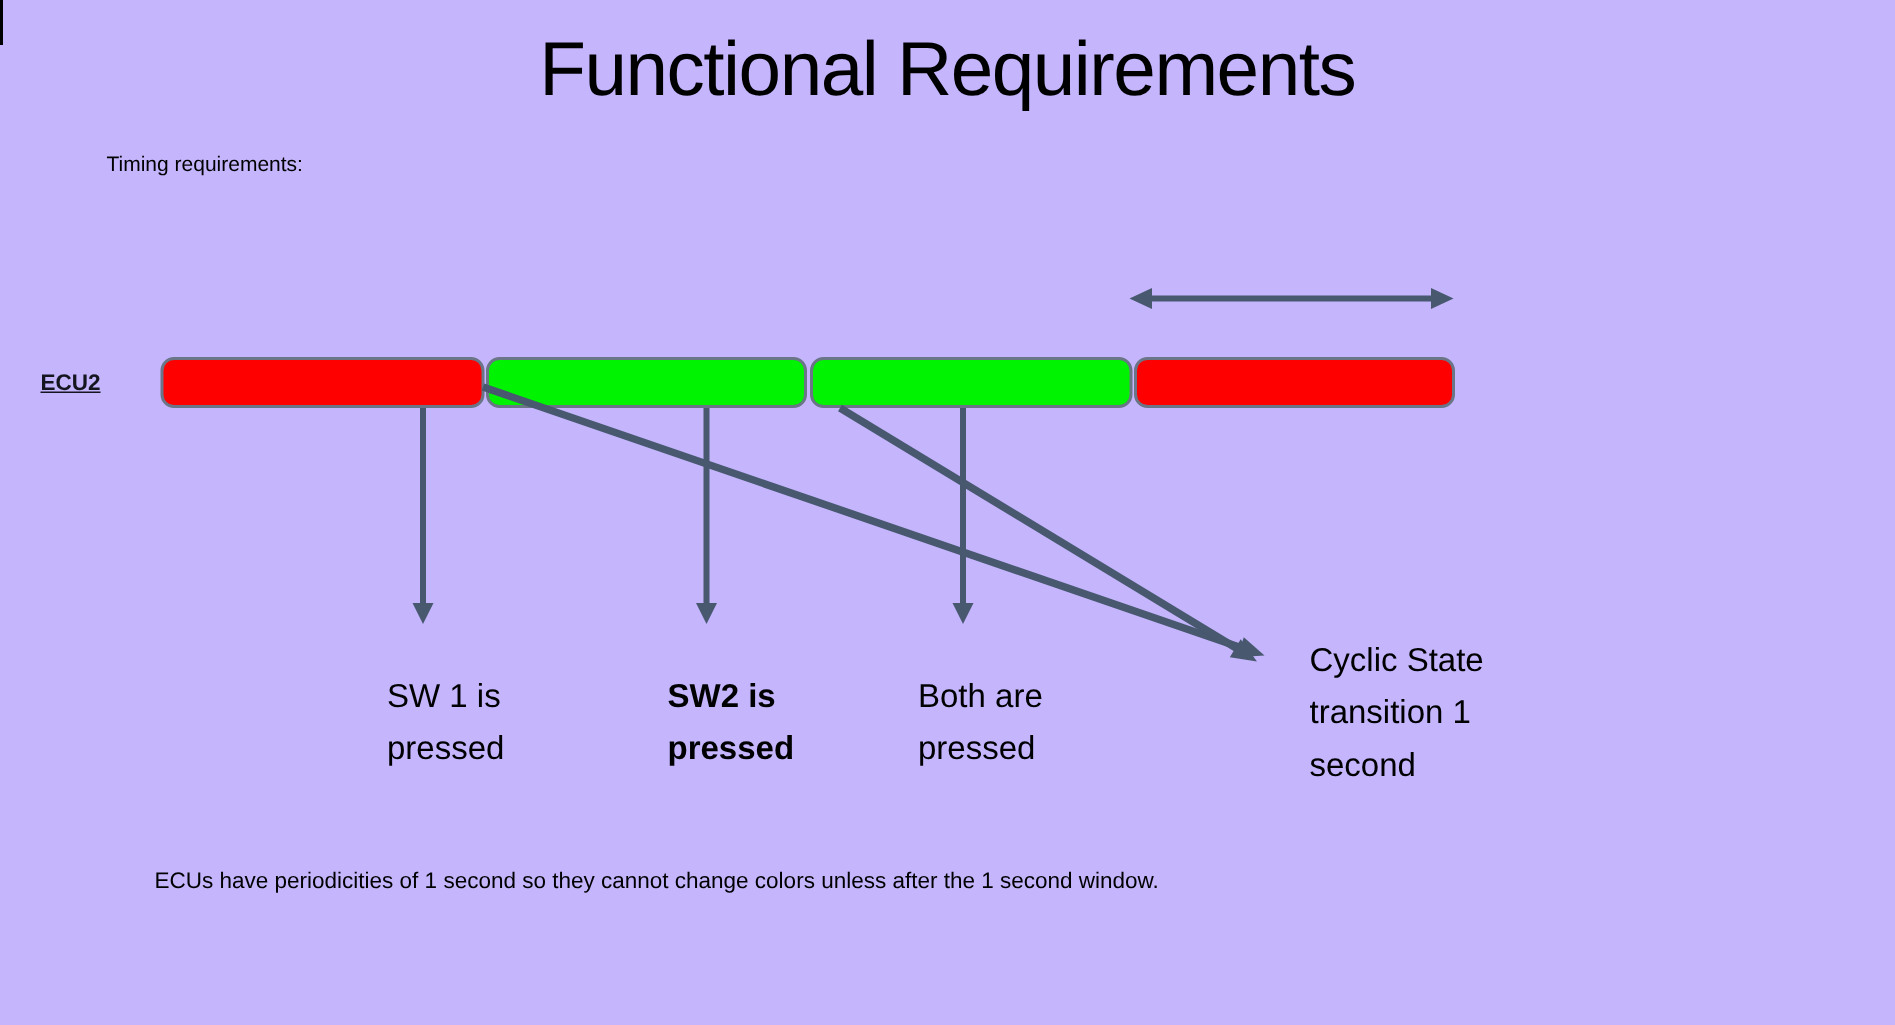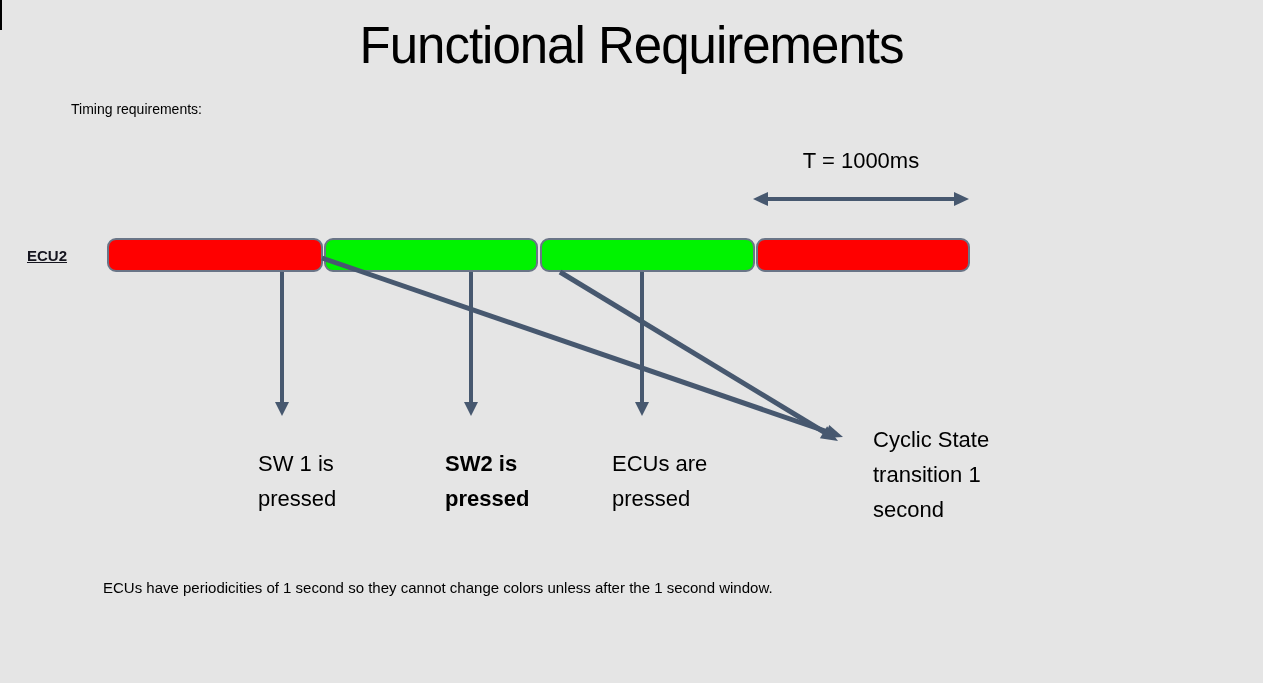--- a/index.html
+++ b/index.html
@@ -1,17 +1,17 @@
 <!DOCTYPE html>
 <html><head>
 <meta charset="utf-8">
 <style>
   html,body{margin:0;padding:0;background:#ffffff;}
   .slide{
-    position:relative;width:1263px;height:683px;background:#e5e5e5;overflow:hidden;
+    position:relative;width:1263px;height:683px;background:#c4b5fd;overflow:hidden;
     font-family:"Liberation Sans",sans-serif;color:#000000;
   }
   .edge-artifact{position:absolute;left:0;top:0;width:2px;height:30px;background:#000000;}
   .title{
     position:absolute;left:0;top:16px;width:1263px;margin:0;
     text-align:center;font-size:51px;font-weight:400;letter-spacing:-1px;color:#000000;
   }
   .section-label{position:absolute;left:71px;top:101px;font-size:14px;}
   .period-label{position:absolute;left:753px;top:148px;width:216px;text-align:center;font-size:22px;}
   .ecu-label{position:absolute;left:27px;top:247px;font-size:15px;font-weight:600;color:#15151f;text-decoration:underline;}
@@ -32,21 +32,20 @@
 <body>
 
 <div class="slide">
 
   <div class="edge-artifact"></div>
 
   <h1 class="title">Functional Requirements</h1>
 
   <div class="section-label">Timing requirements:</div>
 
-  <div class="period-label">T = 1000ms</div>
 
   <div class="ecu-label">ECU2</div>
 
   <div class="seg seg1" style="background-color: rgb(255, 0, 0);"></div>
   <div class="seg seg2" style="background-color: rgb(0, 243, 0);"></div>
   <div class="seg seg3" style="background-color: rgb(0, 243, 0);"></div>
   <div class="seg seg4" style="background-color: rgb(255, 0, 0);"></div>
 
   <svg class="overlay" viewBox="0 0 1263 683">
     <g fill="none" stroke-linecap="butt" style="stroke: rgb(71, 88, 111);">
@@ -70,21 +69,21 @@
 
   <div class="event-label el1">
     <div>SW 1 is</div>
     <div>pressed</div>
   </div>
   <div class="event-label el2">
     <div>SW2 is</div>
     <div>pressed</div>
   </div>
   <div class="event-label el3">
-    <div>ECUs are</div>
+    <div>Both are</div>
     <div>pressed</div>
   </div>
   <div class="event-label el4">
     <div>Cyclic State</div>
     <div>transition 1</div>
     <div>second</div>
   </div>
 
   <div class="footnote">ECUs have periodicities of 1 second so they cannot change colors unless after the 1 second window.</div>
 

